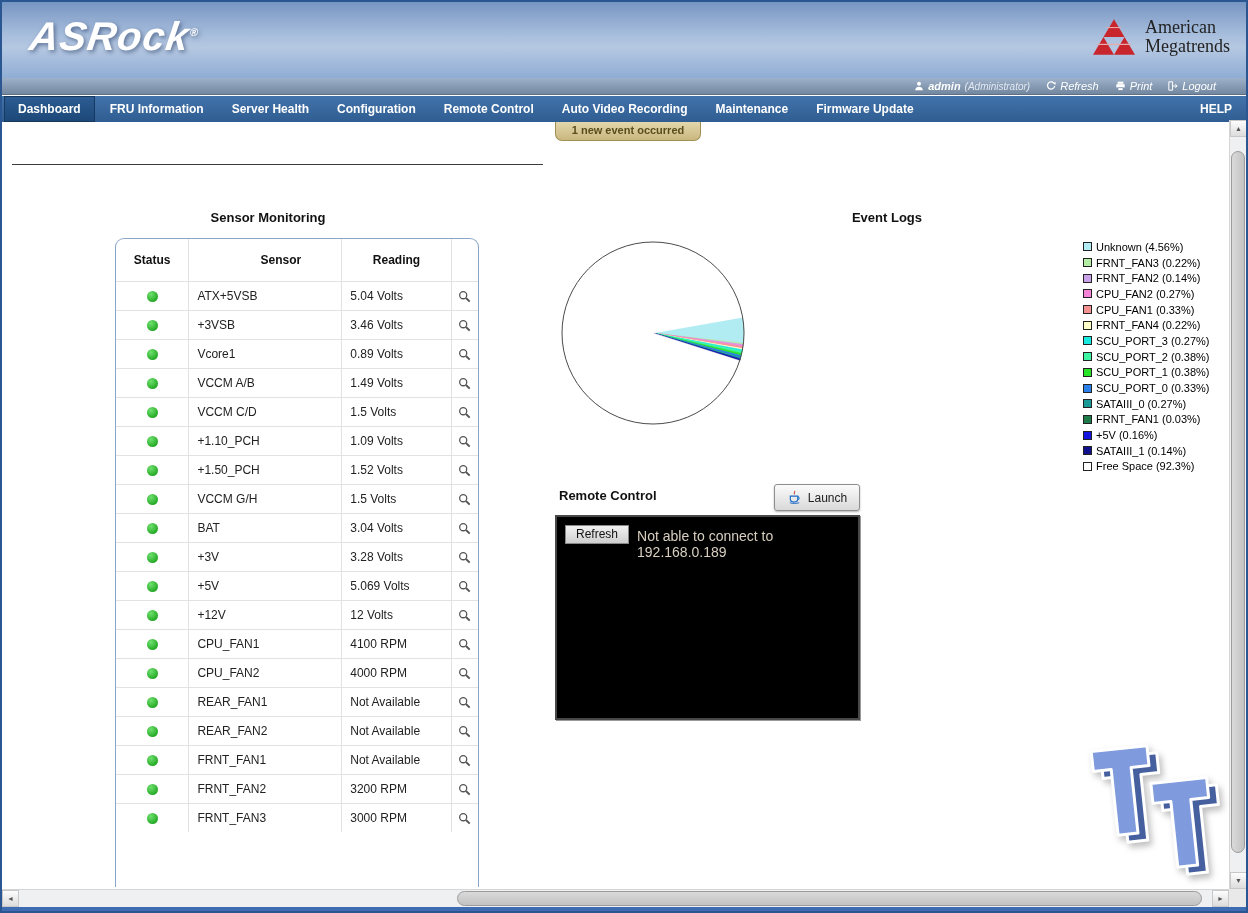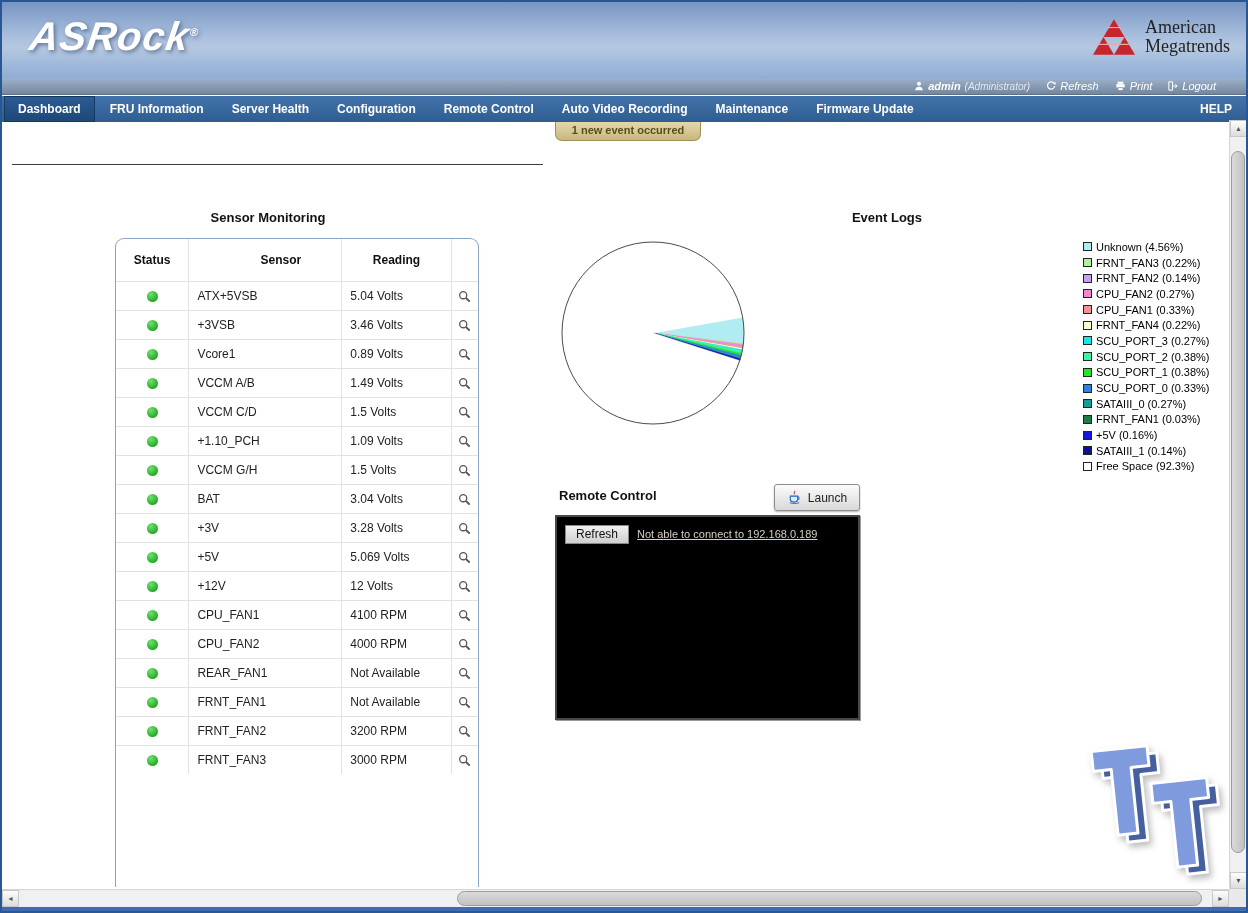--- a/index.html
+++ b/index.html
@@ -72,21 +72,21 @@
   .launch-btn { position:absolute; left:772px; top:482px; width:84px; height:25px;
                 display:flex; align-items:center; justify-content:center; gap:6px;
                 background:linear-gradient(180deg,#fbfbfb,#d9d9d9); border:1px solid #8e8e8e;
                 border-radius:3px; font-size:12px; color:#222; cursor:pointer;
                 box-shadow:0 1px 2px rgba(0,0,0,.3); }
   .console { position:absolute; left:553px; top:513px; width:305px; height:205px; background:#000;
              border:2px solid #484848; box-shadow:1px 1px 0 #9a9a9a; box-sizing:border-box;
              display:flex; align-items:flex-start; gap:8px; padding:8px; }
   .rc-refresh { padding:1px 10px 2px; background:linear-gradient(180deg,#f2f2f2,#cfcfcf);
                 border:1px solid #888; font-size:12px; color:#111; cursor:pointer; white-space:nowrap; }
-  .rc-msg { color:#d8cfc0; font-size:11px; padding-top:3px;text-decoration:underline; }
+  .rc-msg { color:#d8cfc0; font-size:14px; padding-top:3px; }
 
   
   .tt { position:absolute; left:1086px; top:733px; filter:drop-shadow(3px 4px 3px rgba(0,0,0,.25)); }
 
   
   .vscroll { position:absolute; top:118px; right:0; width:17px; height:769px; background:#eff0f2;
              border-left:1px solid #d5d5d5; display:flex; flex-direction:column; box-sizing:border-box; }
   .hscroll { position:absolute; left:0; top:887px; width:1227px; height:18px; background:#eff0f2;
              border-top:1px solid #d5d5d5; display:flex; box-sizing:border-box; }
   .sbtn { flex:none; width:17px; height:17px; display:flex; align-items:center; justify-content:center;
@@ -290,20 +290,33 @@
     <td class="c-sensor">+1.10_PCH</td>
     <td class="c-reading">1.09 Volts</td>
     <td class="c-mag">
       <svg class="mag" width="13" height="13" viewBox="0 0 14 14">
         <circle cx="5.6" cy="5.6" r="3.8" fill="none" stroke="#555" stroke-width="1.4"></circle>
         <line x1="8.6" y1="8.6" x2="12.6" y2="12.6" stroke="#555" stroke-width="2"></line>
       </svg>
     </td>
   </tr>
 
+  <tr>
+    <td class="c-status">
+      <span class="dot"></span>
+    </td>
+    <td class="c-sensor">+1.50_PCH</td>
+    <td class="c-reading">1.52 Volts</td>
+    <td class="c-mag">
+      <svg class="mag" width="13" height="13" viewBox="0 0 14 14">
+        <circle cx="5.6" cy="5.6" r="3.8" fill="none" stroke="#555" stroke-width="1.4"></circle>
+        <line x1="8.6" y1="8.6" x2="12.6" y2="12.6" stroke="#555" stroke-width="2"></line>
+      </svg>
+    </td>
+  </tr>
 
 
   <tr>
     <td class="c-status">
       <span class="dot"></span>
     </td>
     <td class="c-sensor">VCCM G/H</td>
     <td class="c-reading">1.5 Volts</td>
     <td class="c-mag">
       <svg class="mag" width="13" height="13" viewBox="0 0 14 14">
@@ -404,20 +417,33 @@
     <td class="c-sensor">REAR_FAN1</td>
     <td class="c-reading">Not Available</td>
     <td class="c-mag">
       <svg class="mag" width="13" height="13" viewBox="0 0 14 14">
         <circle cx="5.6" cy="5.6" r="3.8" fill="none" stroke="#555" stroke-width="1.4"></circle>
         <line x1="8.6" y1="8.6" x2="12.6" y2="12.6" stroke="#555" stroke-width="2"></line>
       </svg>
     </td>
   </tr>
 
+  <tr>
+    <td class="c-status">
+      <span class="dot"></span>
+    </td>
+    <td class="c-sensor">REAR_FAN2</td>
+    <td class="c-reading">Not Available</td>
+    <td class="c-mag">
+      <svg class="mag" width="13" height="13" viewBox="0 0 14 14">
+        <circle cx="5.6" cy="5.6" r="3.8" fill="none" stroke="#555" stroke-width="1.4"></circle>
+        <line x1="8.6" y1="8.6" x2="12.6" y2="12.6" stroke="#555" stroke-width="2"></line>
+      </svg>
+    </td>
+  </tr>
 
   <tr>
     <td class="c-status">
       <span class="dot"></span>
     </td>
     <td class="c-sensor">FRNT_FAN1</td>
     <td class="c-reading">Not Available</td>
     <td class="c-mag">
       <svg class="mag" width="13" height="13" viewBox="0 0 14 14">
         <circle cx="5.6" cy="5.6" r="3.8" fill="none" stroke="#555" stroke-width="1.4"></circle>

